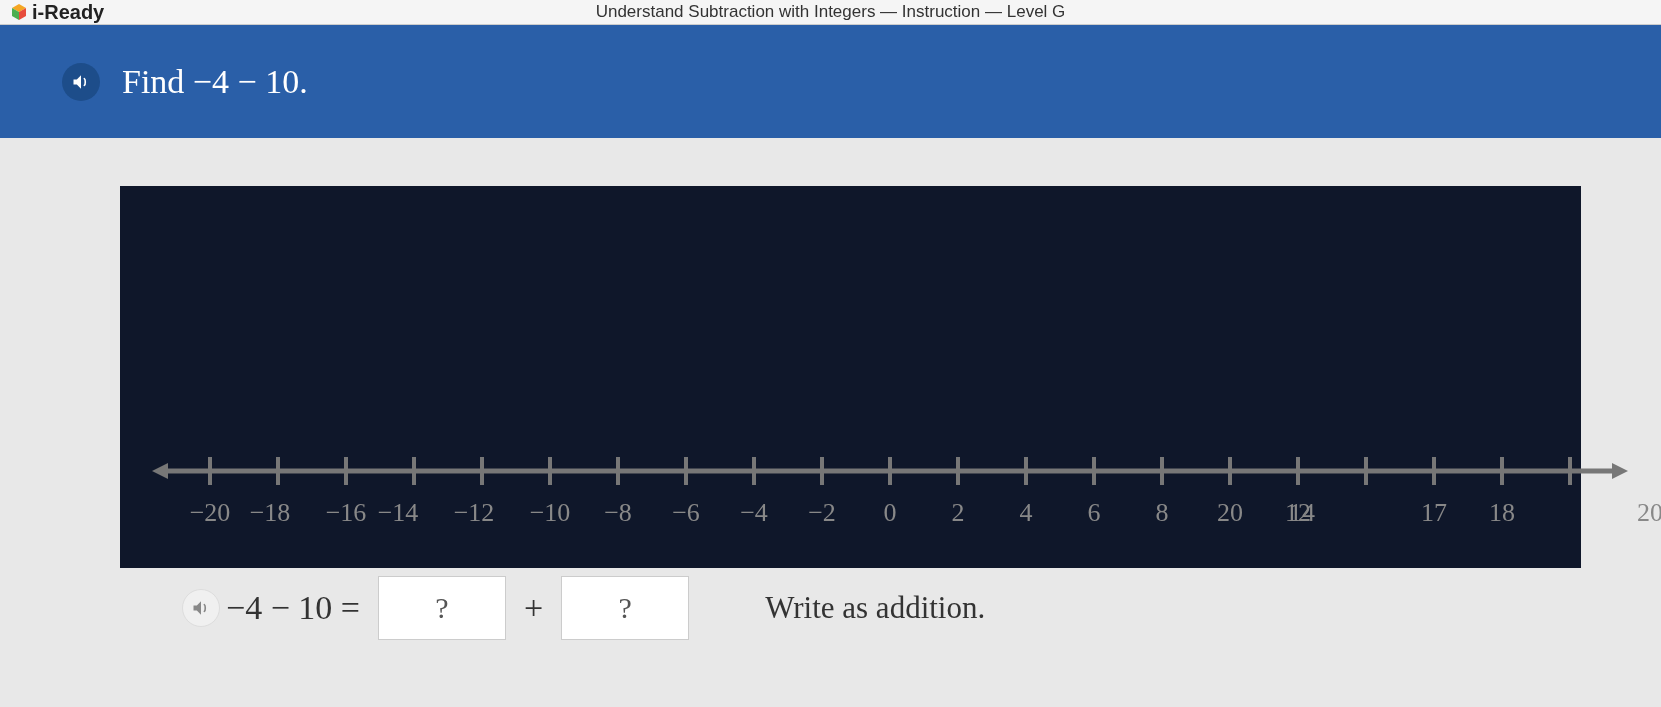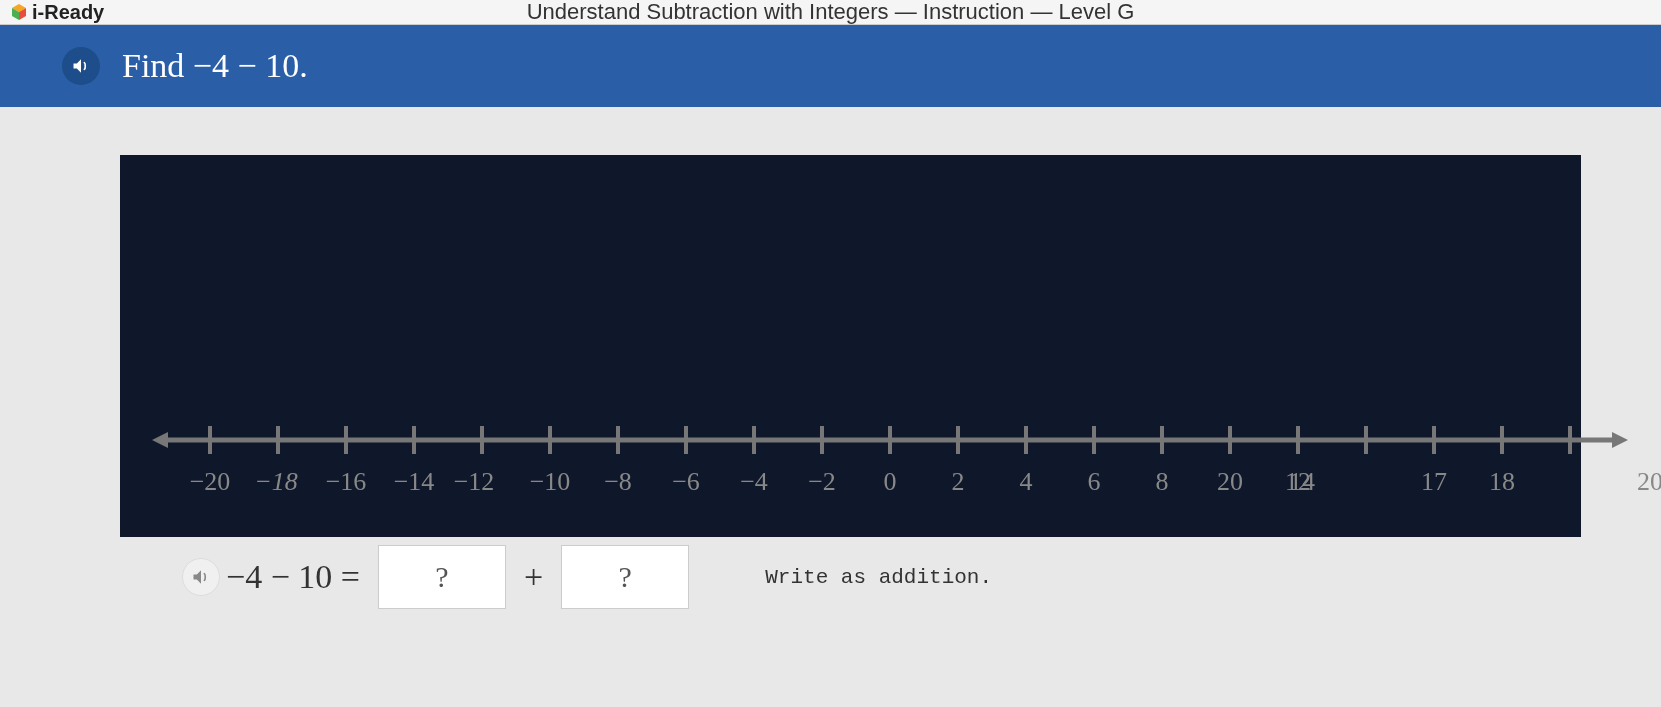--- a/index.html
+++ b/index.html
@@ -26,27 +26,27 @@
   }
   .logo-text {
     font-weight: bold;
     font-size: 20px;
     color: #222;
   }
   .breadcrumb {
     position: absolute;
     left: 50%;
     transform: translateX(-50%);
-    font-size: 22px;
+    font-size: 17px;
     color: #333;
     font-weight: 500;
   }
   .blue-banner {
     background: #2a5fa8;
-    height: 82px;
+    height: 113px;
     display: flex;
     align-items: center;
     padding-left: 62px;
     gap: 22px;
   }
   .speaker-btn {
     width: 38px;
     height: 38px;
     border-radius: 50%;
     background: #1d4d8a;
@@ -122,22 +122,22 @@
     width: 128px;
     height: 64px;
     display: flex;
     align-items: center;
     justify-content: center;
     font-size: 30px;
     color: #555;
     font-family: Georgia, "Times New Roman", serif;
   }
   .instruction-text {
-    font-family: Liberation Mono, monospace;
-    font-size: 21px;
+    font-family: Liberation Serif, serif;
+    font-size: 31px;
     color: #333;
     margin-left: 70px;
   }
 </style>
 </head>
 <body>
 
 <div class="top-bar">
   <div class="logo-wrap">
     <svg width="18" height="18" viewBox="0 0 18 18">
@@ -187,23 +187,23 @@
           <line x1="1080" x2="1080" y1="6" y2="34" stroke="#777" stroke-width="4"></line>
           <line x1="1148" x2="1148" y1="6" y2="34" stroke="#777" stroke-width="4"></line>
           <line x1="1216" x2="1216" y1="6" y2="34" stroke="#777" stroke-width="4"></line>
           <line x1="1284" x2="1284" y1="6" y2="34" stroke="#777" stroke-width="4"></line>
           <line x1="1352" x2="1352" y1="6" y2="34" stroke="#777" stroke-width="4"></line>
           <line x1="1420" x2="1420" y1="6" y2="34" stroke="#777" stroke-width="4"></line>
         </g>
     </svg>
     <div class="nl-labels" id="nl-labels">
         <div class="nl-label" style="left: 60px;">−20</div>
-        <div class="nl-label" style="left: 126px; font-style: italic;">−18</div>
+        <div class="nl-label" style="left: 120px;">−18</div>
         <div class="nl-label" style="left: 196px;">−16</div>
-        <div class="nl-label" style="left: 264px; text-align: right;">−14</div>
+        <div class="nl-label" style="left: 248px; text-align: right;">−14</div>
         <div class="nl-label" style="left: 324px;">−12</div>
         <div class="nl-label" style="left: 400px;">−10</div>
         <div class="nl-label" style="left: 468px;">−8</div>
         <div class="nl-label" style="left: 536px;">−6</div>
         <div class="nl-label" style="left: 604px;">−4</div>
         <div class="nl-label" style="left: 672px;">−2</div>
         <div class="nl-label" style="left: 740px;">0</div>
         <div class="nl-label" style="left: 808px;">2</div>
         <div class="nl-label" style="left: 876px;">4</div>
         <div class="nl-label" style="left: 944px;">6</div>

